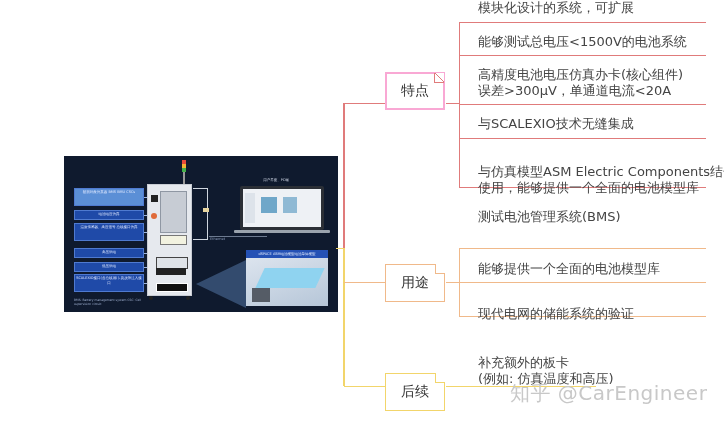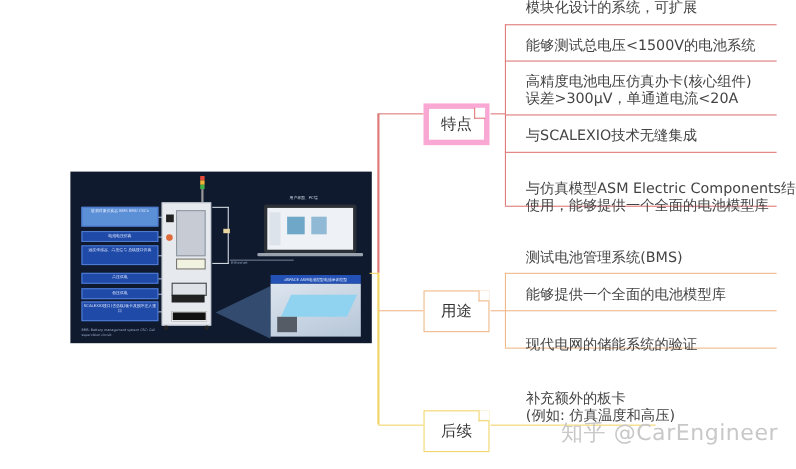--- a/index.html
+++ b/index.html
@@ -90,41 +90,41 @@
 <div class="line" style="left:344px;top:282px;width:42px;height:1px;background:#f0b98a;"></div>
 <div class="line" style="left:446px;top:282px;width:13px;height:1px;background:#f0b98a;"></div>
 <div class="line" style="left:459px;top:248px;width:1px;height:68px;background:#f0b98a;"></div>
 <div class="line" style="left:459px;top:248px;width:247px;height:1px;background:#f0b98a;"></div>
 <div class="line" style="left:459px;top:282px;width:247px;height:1px;background:#f0b98a;"></div>
 <div class="line" style="left:459px;top:316px;width:247px;height:1px;background:#f0b98a;"></div>
 
 <div class="line" style="left:344px;top:386px;width:42px;height:1px;background:#f2d56b;"></div>
 <div class="line" style="left:446px;top:386px;width:150px;height:1px;background:#f2d56b;"></div>
 
-<div class="node" style="left:385px;top:94px;border:5px solid #f9a8d4;">
+<div class="node" style="left:385px;top:72px;border:2px solid #f9a8d4;">
   <span>特点</span>
   <span class="fold" style="border-left:1px solid #e07b7b;border-bottom:1px solid #e07b7b;background:linear-gradient(45deg,#fff 48%,#e07b7b 50%,#fff 53%);"></span>
 </div>
 <div class="node" style="left:385px;top:264px;border:1px solid #f0b98a;">
   <span>用途</span>
   <span class="fold" style="border-left:1px solid #f0b98a;border-bottom:1px solid #f0b98a;"></span>
 </div>
 <div class="node" style="left:385px;top:373px;border:1px solid #f2d56b;">
   <span>后续</span>
   <span class="fold" style="border-left:1px solid #f2d56b;border-bottom:1px solid #f2d56b;"></span>
 </div>
 
 <div class="leaf" style="left:478px;top:0px;">模块化设计的系统，可扩展</div>
 <div class="leaf" style="left:478px;top:34px;">能够测试总电压&lt;1500V的电池系统</div>
 <div class="leaf" style="left:478px;top:67px;white-space:pre;">高精度电池电压仿真办卡(核心组件)
 误差&gt;300μV，单通道电流&lt;20A</div>
 <div class="leaf" style="left:478px;top:116px;">与SCALEXIO技术无缝集成</div>
 <div class="leaf" style="left:478px;top:164px;white-space:pre;">与仿真模型ASM Electric Components结合
 使用，能够提供一个全面的电池模型库</div>
 
-<div class="leaf" style="left:478px;top:227px;">测试电池管理系统(BMS)</div>
+<div class="leaf" style="left:478px;top:209px;">测试电池管理系统(BMS)</div>
 <div class="leaf" style="left:478px;top:261px;">能够提供一个全面的电池模型库</div>
 <div class="leaf" style="left:478px;top:294px;margin-top:12px;">现代电网的储能系统的验证</div>
 
 <div class="leaf" style="left:478px;top:355px;white-space:pre;">补充额外的板卡
 (例如: 仿真温度和高压)</div>
 
 <div class="watermark">知乎 @CarEngineer</div>
 
 </body></html>

